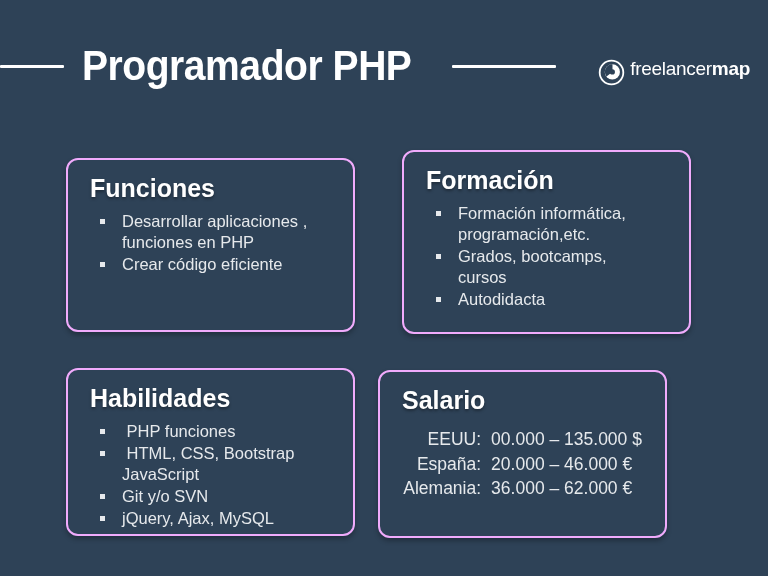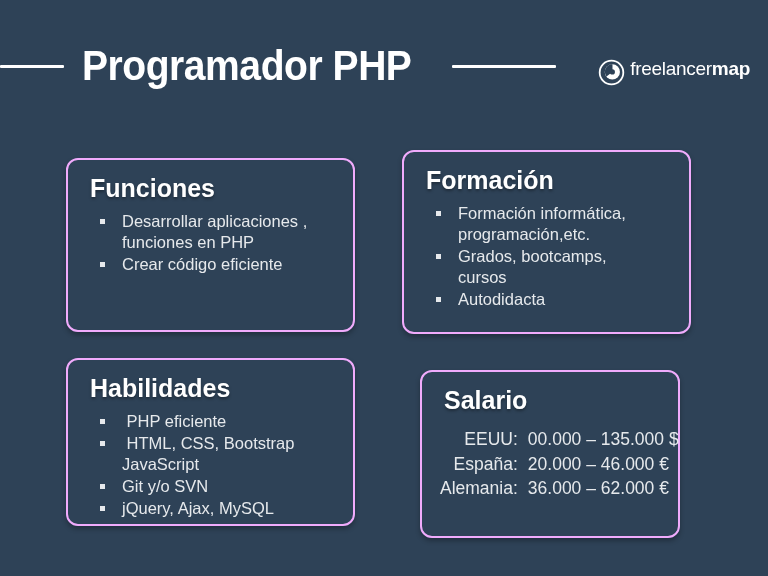--- a/index.html
+++ b/index.html
@@ -71,22 +71,22 @@
   
   .card {
     position: absolute;
     box-sizing: border-box;
     border: 2px solid #f0abfc;
     border-radius: 12px;
     box-shadow: 0 3px 5px rgba(0,0,0,0.28);
   }
   .card-funciones   { left: 66px;  top: 158px; width: 289px; height: 174px; }
   .card-formacion   { left: 402px; top: 150px; width: 289px; height: 184px; }
-  .card-habilidades { left: 66px;  top: 358px; width: 289px; height: 168px; }
-  .card-salario     { left: 420px; top: 370px; width: 260px; height: 168px; }
+  .card-habilidades { left: 66px;  top: 368px; width: 289px; height: 168px; }
+  .card-salario     { left: 378px; top: 370px; width: 289px; height: 168px; }
 
   .card-title {
     margin: 14px 0 4px 22px;
     font-size: 25px;
     font-weight: bold;
     color: #ffffff;
     line-height: 1.15;
     text-shadow: 0 2px 3px rgba(0,0,0,0.35);
   }
 
@@ -187,21 +187,21 @@
       <span class="bullet-text">Autodidacta</span>
     </li>
   </ul>
 </div>
 
 <div class="card card-habilidades">
   <div class="card-title">Habilidades</div>
   <ul class="bullets">
     <li>
       <span class="bullet-marker"></span>
-      <span class="bullet-text"> PHP eficiente</span>
+      <span class="bullet-text"> PHP funciones</span>
     </li>
     <li>
       <span class="bullet-marker"></span>
       <span class="bullet-text"> HTML, CSS, Bootstrap
 JavaScript</span>
     </li>
     <li>
       <span class="bullet-marker"></span>
       <span class="bullet-text">Git y/o SVN</span>
     </li>

